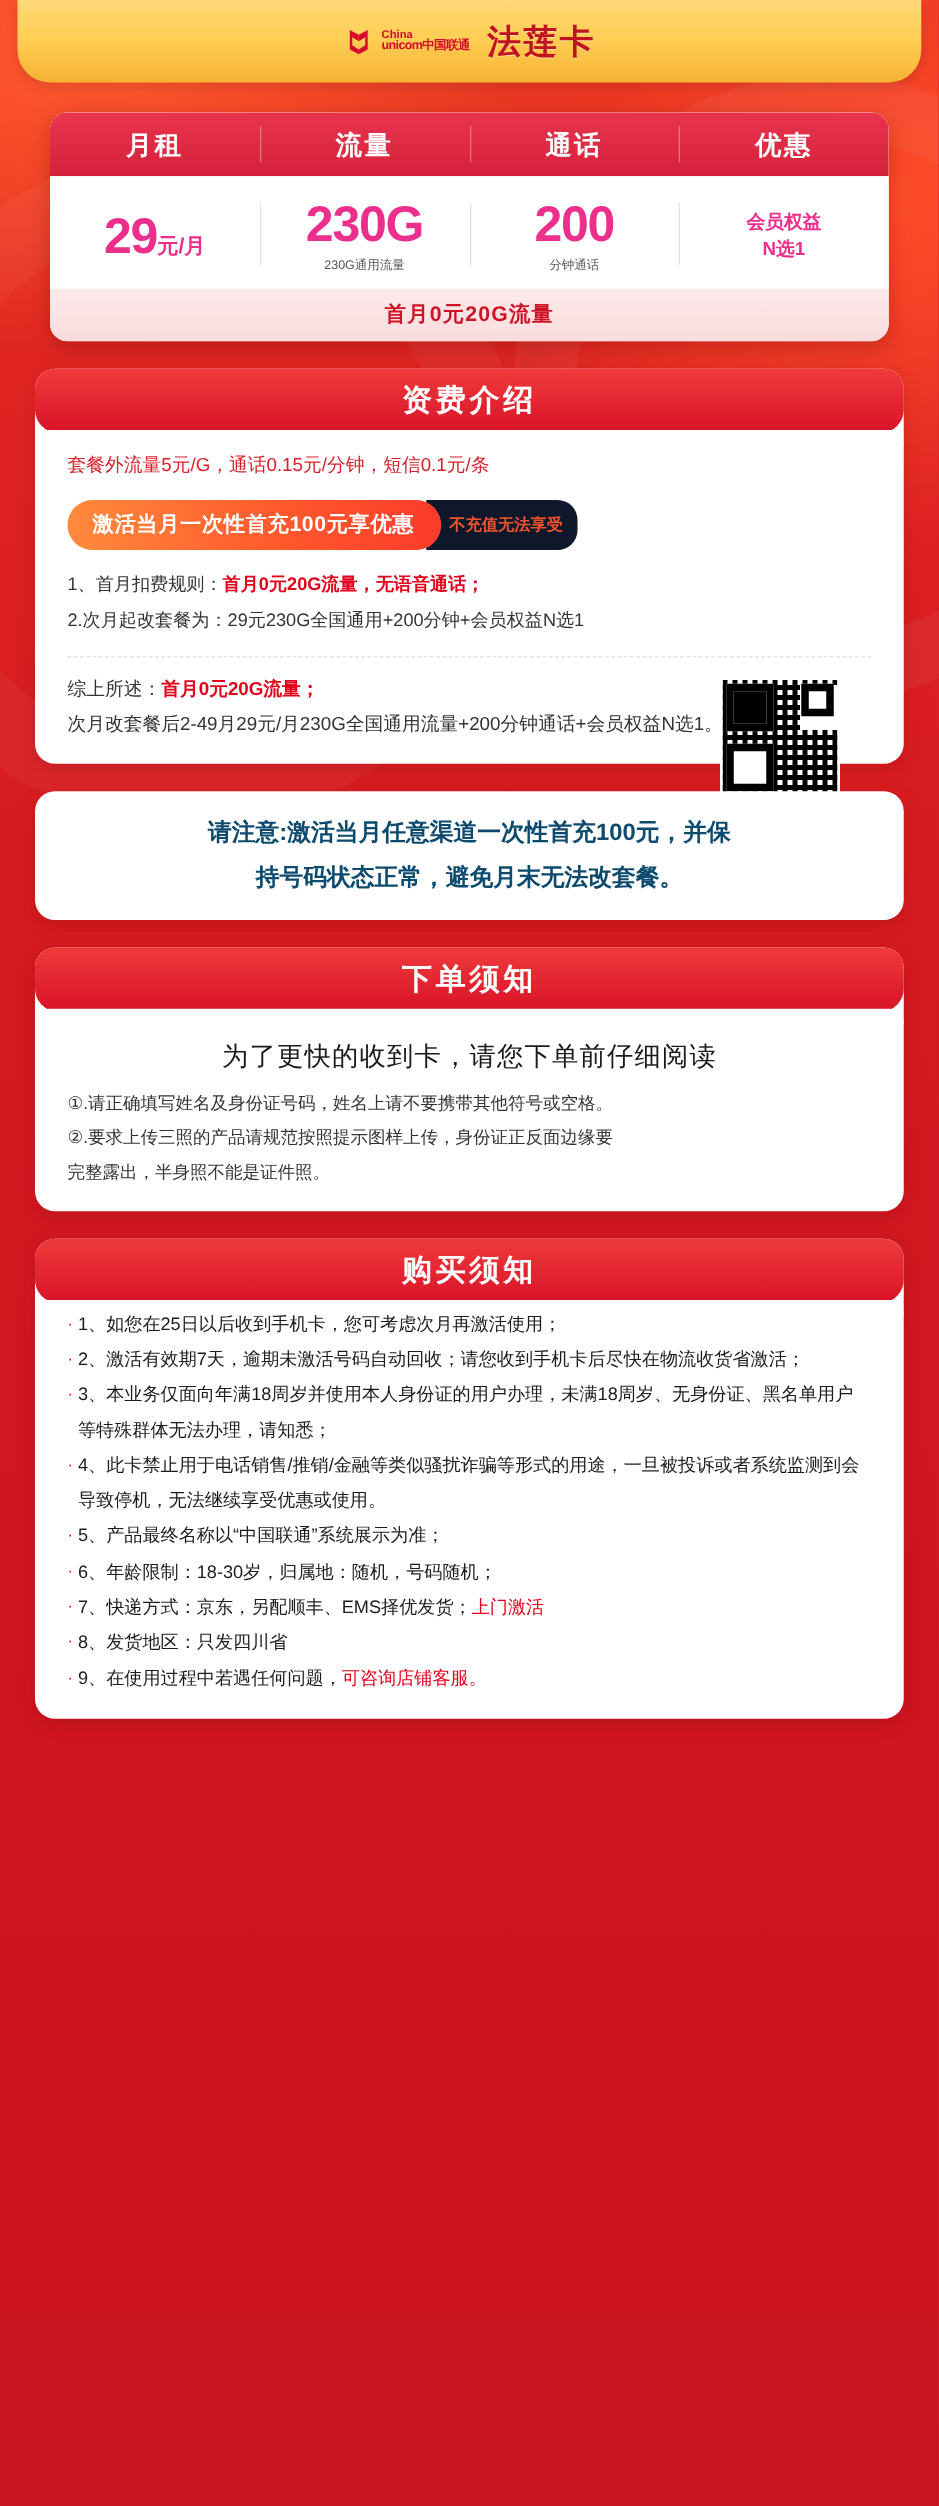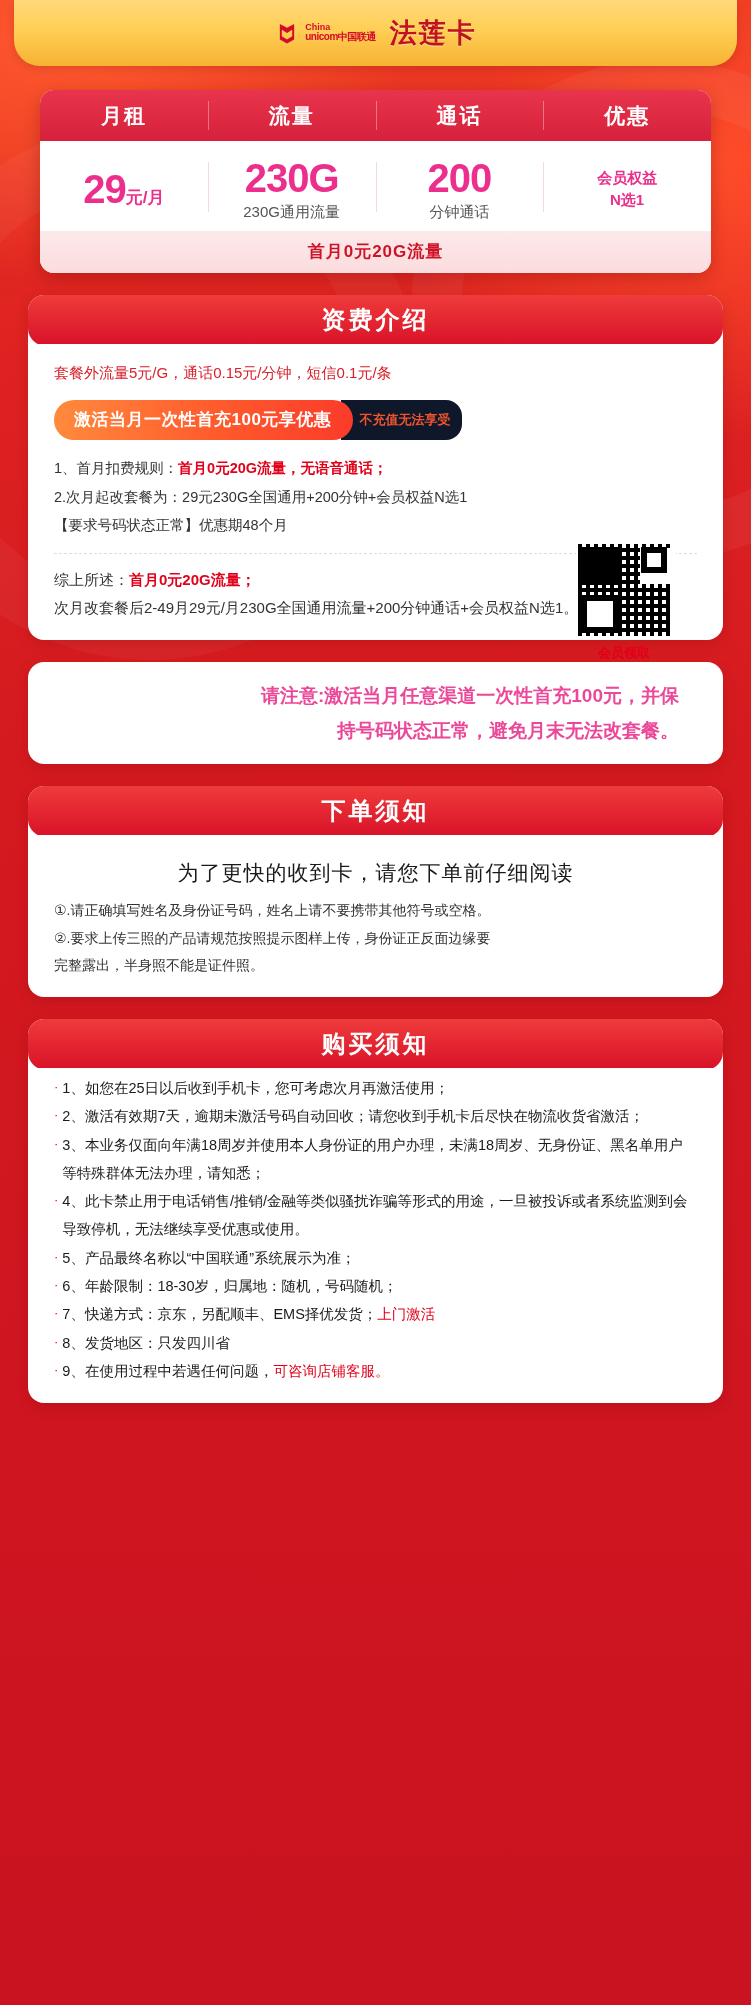--- a/index.html
+++ b/index.html
@@ -141,21 +141,21 @@
     line-height: 1.05;
     letter-spacing: -1px;
   }
   .big-pink .unit {
     font-size: 17px;
     font-weight: bold;
     letter-spacing: 0;
   }
   .sub-note {
     color: #555;
-    font-size: 15px;
+    font-size: 10px;
     margin-top: 4px;
   }
   .benefit-text {
     color: #ec2e8c;
     font-size: 15px;
     font-weight: bold;
     line-height: 1.45;
   }
   .plan-foot {
     background: linear-gradient(180deg,#fde9ea 0%, #fbdcde 100%);
@@ -281,25 +281,25 @@
 
   .divider-dash {
     border: none;
     border-top: 1px dashed #ddd;
     margin: 14px 0 12px;
   }
 
   .summary { font-size: 15px; color: #333; line-height: 1.85; }
 
   .warm-text {
-    color: #ec4899;
+    color: #0c4a6e;
     font-size: 19px;
     font-weight: bold;
     line-height: 1.65;
-    text-align: right;
+    text-align: center;
     padding: 4px 18px 0;
   }
 
   .order-head {
     text-align: center;
     color: #1a1a1a;
     font-size: 21px;
     font-weight: normal;
     padding: 8px 0 10px;
     letter-spacing: 1px;
@@ -384,21 +384,20 @@
       <div class="promo-row">
         <div class="promo-left">激活当月一次性首充100元享优惠</div>
         <div class="promo-right">不充值无法享受</div>
       </div>
 
       <div class="rules">
         <div class="r">
           <span>1、首月扣费规则：</span><span class="red-b">首月0元20G流量，无语音通话；</span>
         </div>
         <div class="r">2.次月起改套餐为：29元230G全国通用+200分钟+会员权益N选1</div>
-        <div class="r">【要求号码状态正常】优惠期48个月</div>
       </div>
 
       <div class="qr-wrap">
         <div class="qr">
           <span class="qr-corner-tr"></span>
         </div>
         <div class="qr-label">会员领取</div>
       </div>
 
       <hr class="divider-dash">

